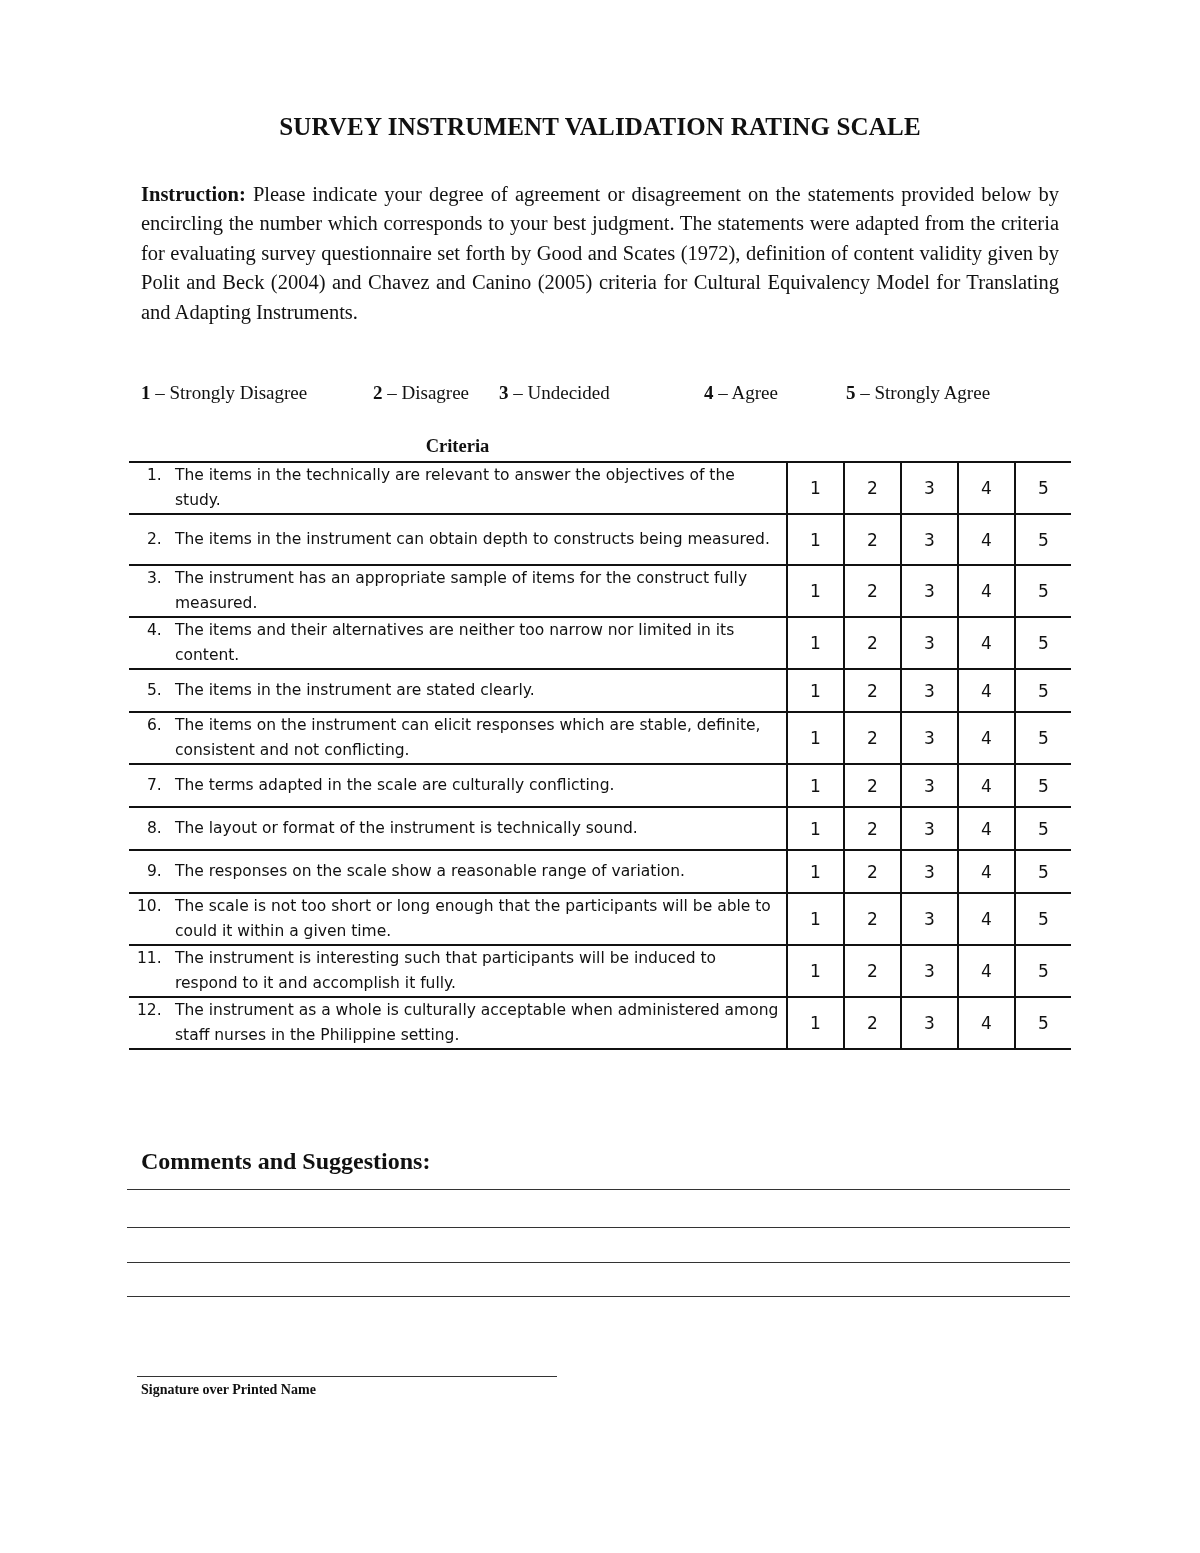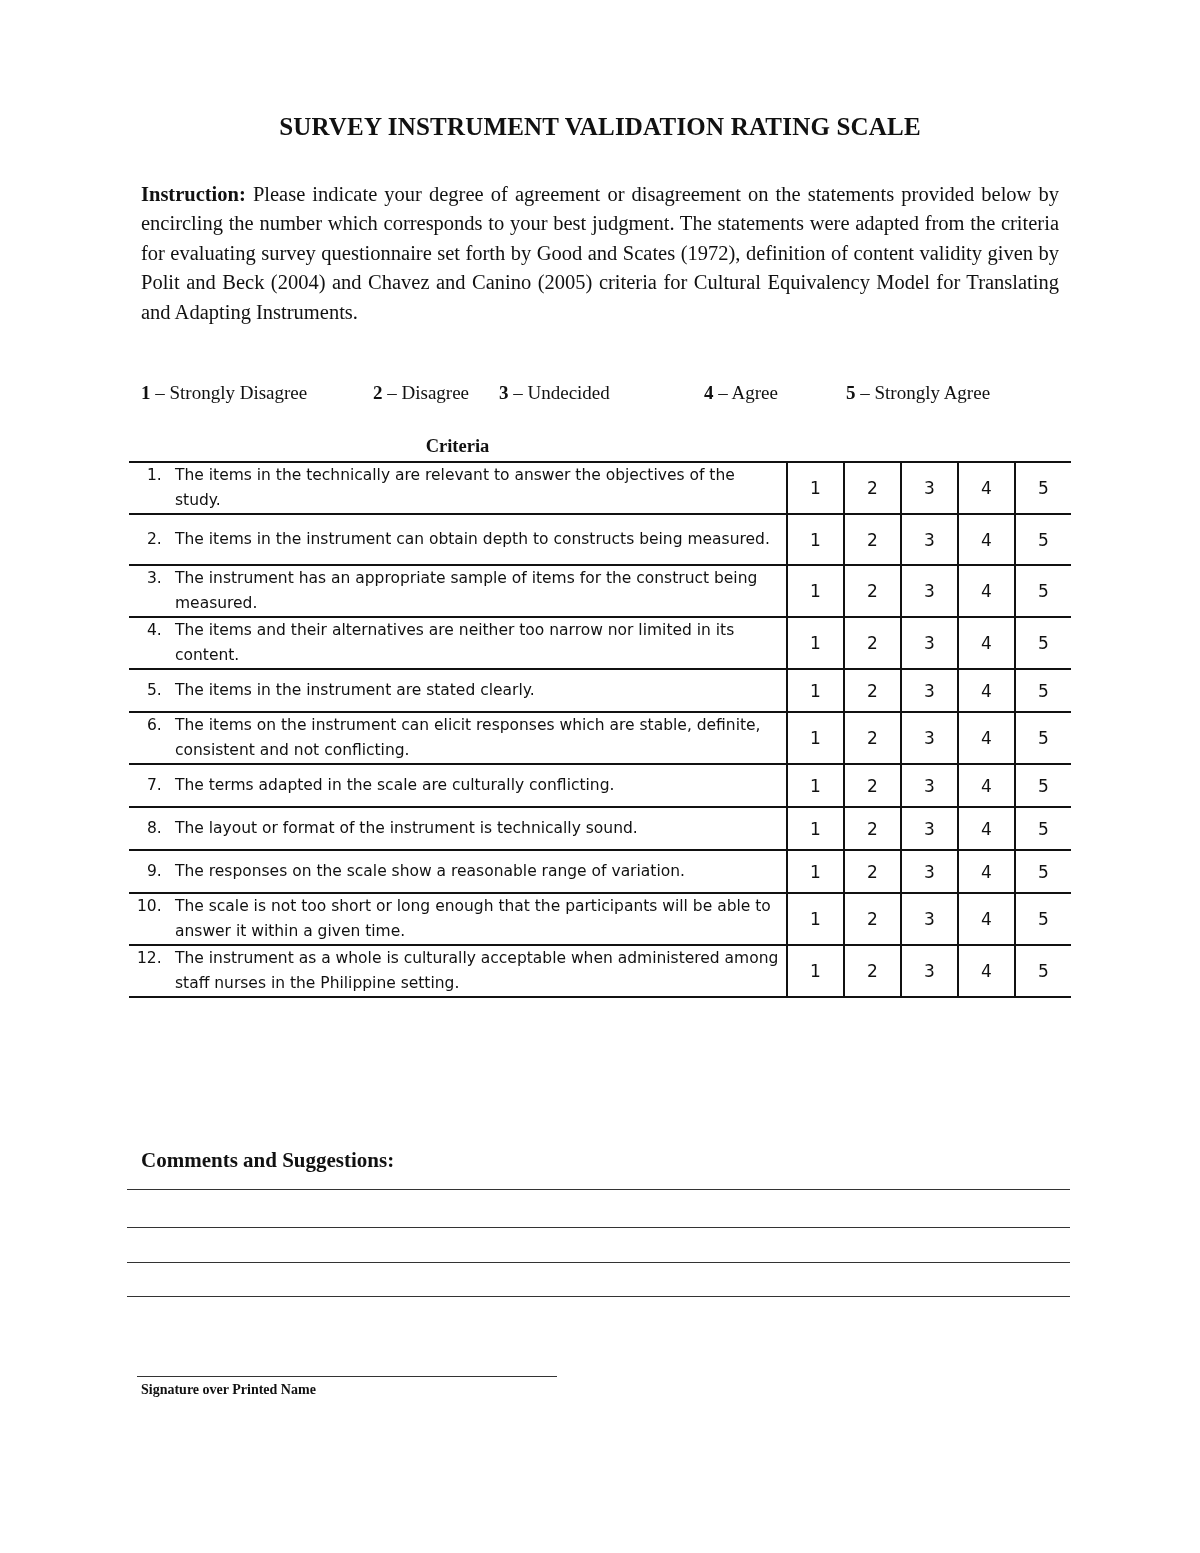--- a/index.html
+++ b/index.html
@@ -13,21 +13,21 @@
     .scale b { font-weight: bold; }
     .criteria-head { position: absolute; top: 436px; left: 129px; width: 657px; text-align: center; font-weight: bold; font-size: 18.5px; }
     table.crit { position: absolute; top: 461px; left: 129px; width: 942px; border-collapse: collapse; font-family: "DejaVu Sans", sans-serif; }
     table.crit td { border-top: 2px solid #111; border-bottom: 2px solid #111; padding: 0; vertical-align: middle; }
     table.crit td.text { width: 657px; font-size: 15.5px; line-height: 25px; padding: 0 0 0 0; }
     table.crit td.num { width: 55px; text-align: center; font-size: 17px; border-left: 2px solid #111; }
     .item { display: flex; }
     .item .n { width: 46px; flex: 0 0 46px; text-align: right; padding-right: 0px; box-sizing: border-box; }
     .item .n span { display: inline-block; width: 40px; text-align: left; padding-left: 12px; box-sizing: border-box; }
     .item .t { flex: 1; padding-right: 6px; }
-    .comments { position: absolute; top: 1148px; left: 141px; font-size: 21px; font-weight: bold; }
+    .comments { position: absolute; top: 1148px; left: 141px; font-size: 24px; font-weight: bold; }
     .line { position: absolute; left: 127px; width: 943px; height: 0; border-top: 1.5px solid #333; }
     .sigline { position: absolute; left: 137px; top: 1376px; width: 420px; height: 0; border-top: 1.5px solid #333; }
     .siglabel { position: absolute; left: 141px; top: 1382px; font-size: 14px; font-weight: bold; }
   </style>
 </head>
 <body>
 
 <div class="page">
 
   <div class="title">SURVEY INSTRUMENT VALIDATION RATING SCALE</div>
@@ -69,21 +69,21 @@
           <td class="num">1</td>
           <td class="num">2</td>
           <td class="num">3</td>
           <td class="num">4</td>
           <td class="num">5</td>
         </tr>
         <tr style="height: 51px;">
           <td class="text">
             <div class="item">
               <div class="n"><span>3.</span></div>
-              <div class="t">The instrument has an appropriate sample of items for the construct being measured.</div>
+              <div class="t">The instrument has an appropriate sample of items for the construct fully measured.</div>
             </div>
           </td>
           <td class="num">1</td>
           <td class="num">2</td>
           <td class="num">3</td>
           <td class="num">4</td>
           <td class="num">5</td>
         </tr>
         <tr style="height: 51px;">
           <td class="text">
@@ -160,21 +160,34 @@
           <td class="num">1</td>
           <td class="num">2</td>
           <td class="num">3</td>
           <td class="num">4</td>
           <td class="num">5</td>
         </tr>
         <tr style="height: 51px;">
           <td class="text">
             <div class="item">
               <div class="n"><span style="padding-left: 2px;">10.</span></div>
-              <div class="t">The scale is not too short or long enough that the participants will be able to answer it within a given time.</div>
+              <div class="t">The scale is not too short or long enough that the participants will be able to could it within a given time.</div>
+            </div>
+          </td>
+          <td class="num">1</td>
+          <td class="num">2</td>
+          <td class="num">3</td>
+          <td class="num">4</td>
+          <td class="num">5</td>
+        </tr>
+        <tr style="height: 51px;">
+          <td class="text">
+            <div class="item">
+              <div class="n"><span style="padding-left: 2px;">11.</span></div>
+              <div class="t">The instrument is interesting such that participants will be induced to respond to it and accomplish it fully.</div>
             </div>
           </td>
           <td class="num">1</td>
           <td class="num">2</td>
           <td class="num">3</td>
           <td class="num">4</td>
           <td class="num">5</td>
         </tr>
         <tr style="height: 51px;">
           <td class="text">

